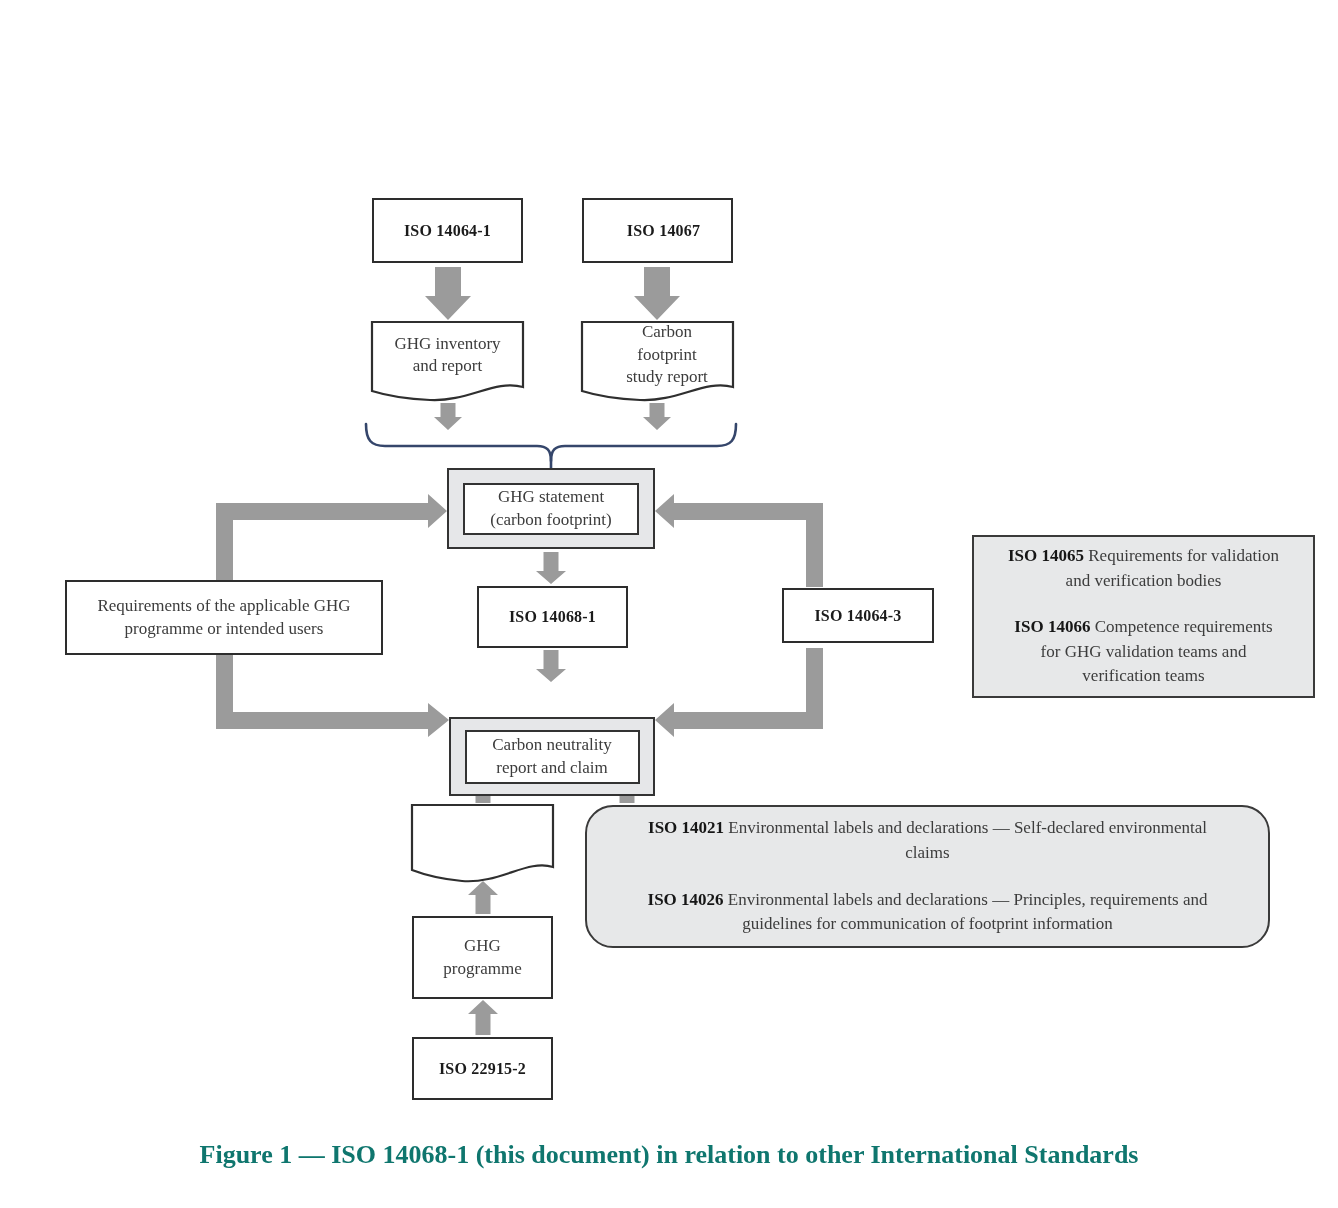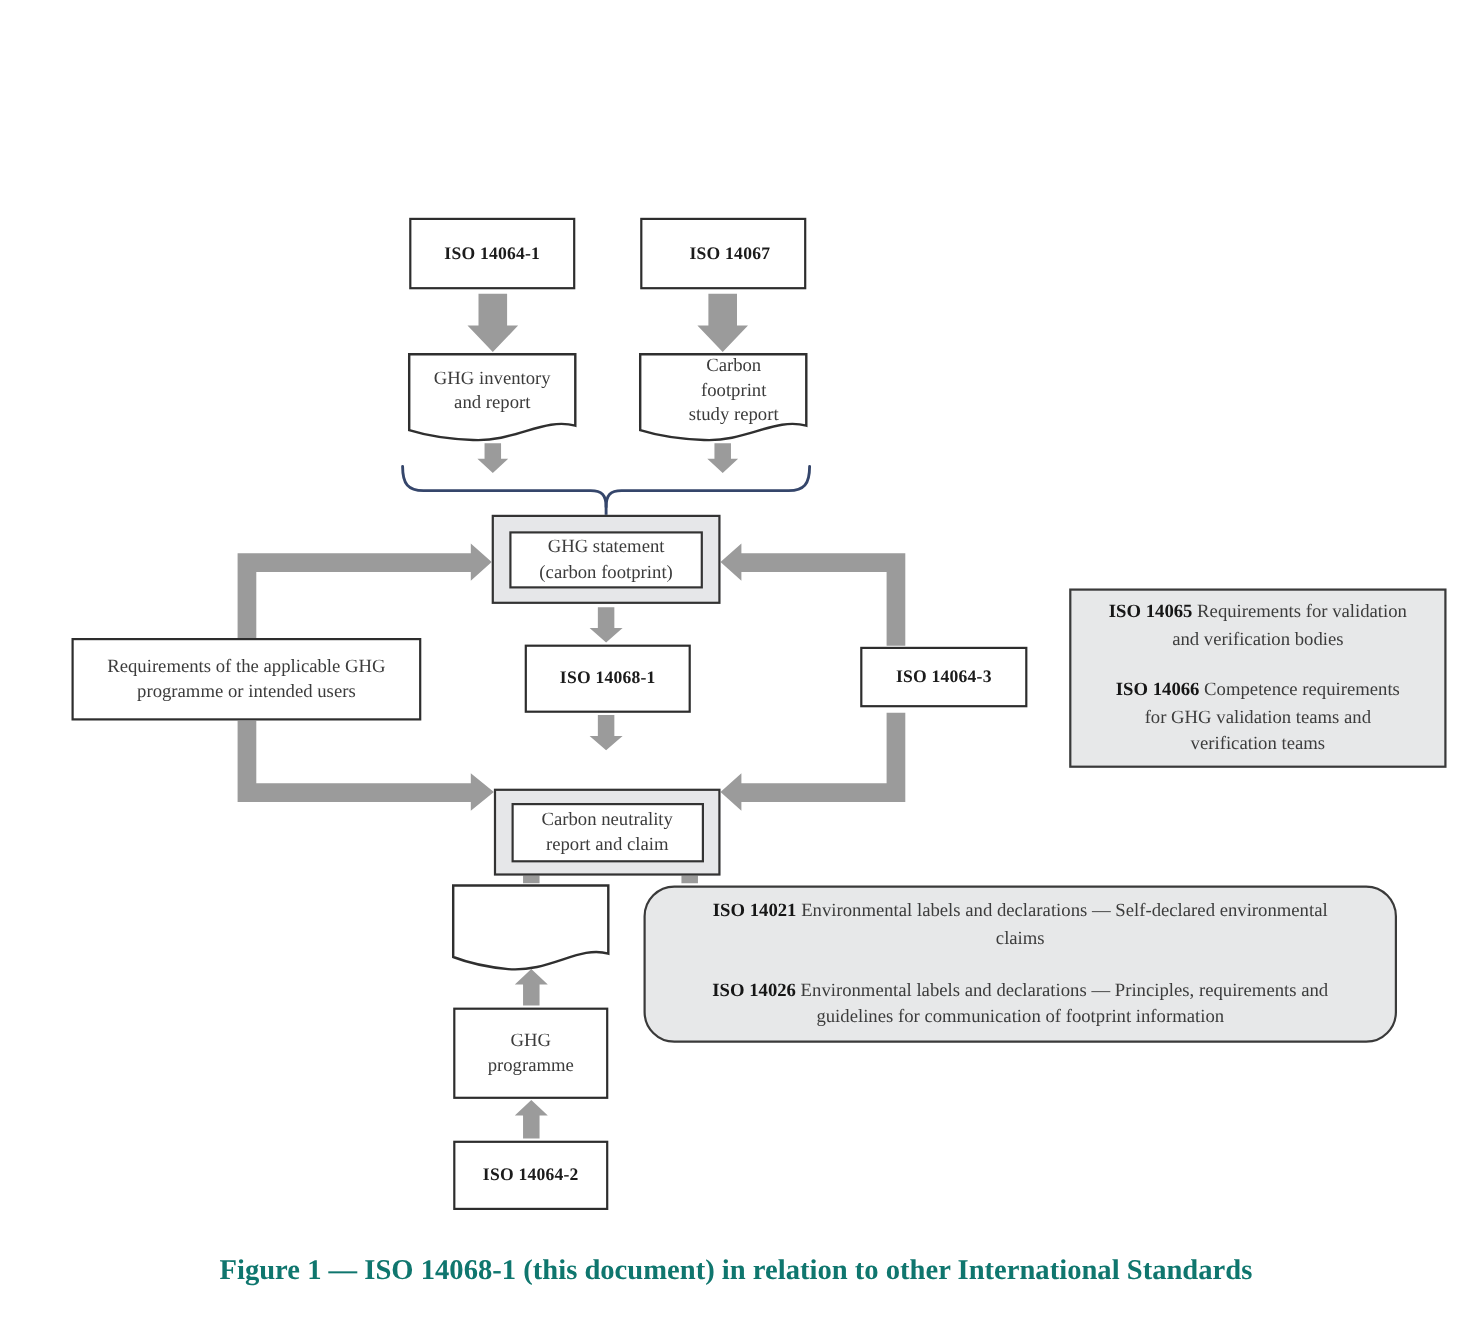--- a/index.html
+++ b/index.html
@@ -125,18 +125,18 @@
 claims</span></p>
     <p><b>ISO 14026</b> <span>Environmental labels and declarations — Principles, requirements and
 guidelines for communication of footprint information</span></p>
   </div>
 
 
   <div class="abs box body-label prewrap" style="left:412px;top:916px;width:141px;height:83px;">GHG
 programme</div>
 
   <div class="abs box bold-label" style="left:412px;top:1037px;width:141px;height:63px;">
-    <span>ISO 14064-2</span>
+    <span>ISO 22915-2</span>
   </div>
 
   <div class="abs caption">Figure 1 — ISO 14068-1 (this document) in relation to other International Standards</div>
 
 </div>
 
 </body></html>

